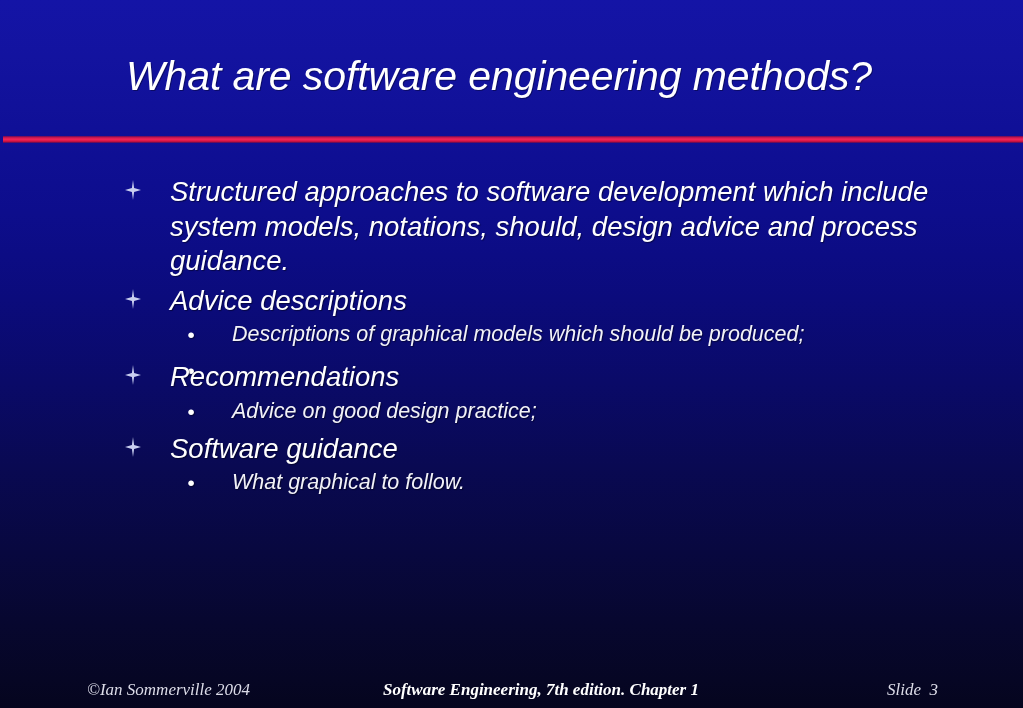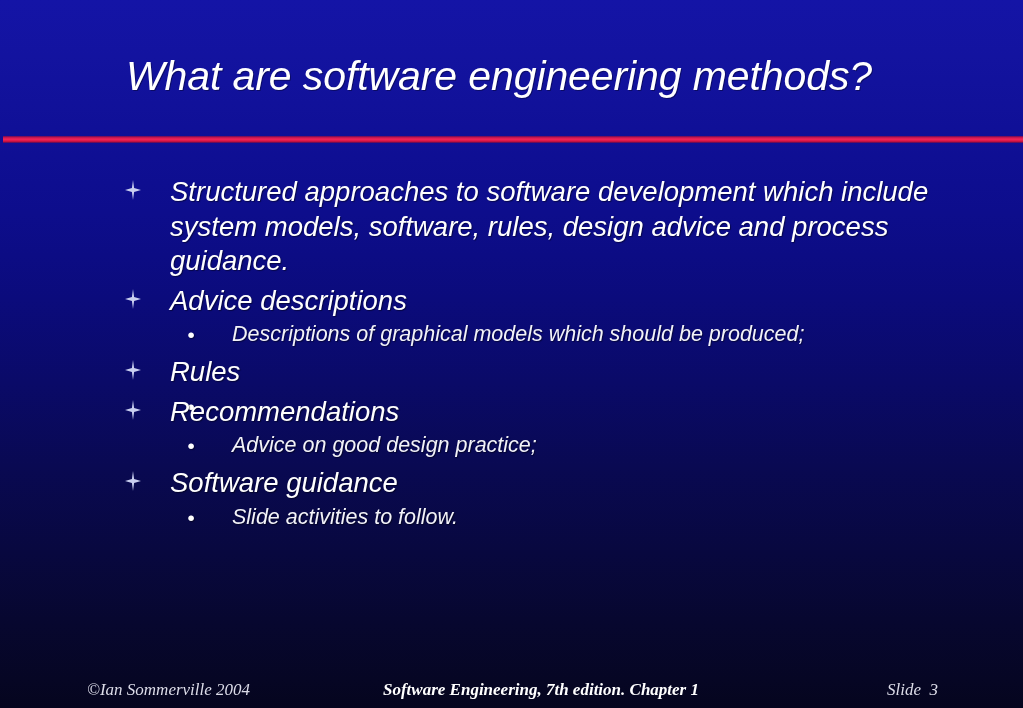--- a/index.html
+++ b/index.html
@@ -156,49 +156,41 @@
   <div class="red-rule"></div>
 
   <div class="body">
 
     <div class="bullet-l1">
       <span class="marker">
         <svg width="18" height="22" viewBox="0 0 18 22" aria-hidden="true">
           <path d="M9 1 L10.1 9 L17 11 L10.1 13 L9 21 L7.9 13 L1 11 L7.9 9 Z" fill="#c9cff0"></path>
         </svg>
       </span>
-      <span>Structured approaches to software development which include system models, software, rules, design advice and process guidance.</span>
+      <span>Structured approaches to software development which include system models, notations, should, design advice and process guidance.</span>
     </div>
 
     <div class="spacer-1"></div>
 
     <div class="bullet-l1">
       <span class="marker">
         <svg width="18" height="22" viewBox="0 0 18 22" aria-hidden="true">
           <path d="M9 1 L10.1 9 L17 11 L10.1 13 L9 21 L7.9 13 L1 11 L7.9 9 Z" fill="#c9cff0"></path>
         </svg>
       </span>
       <span>Advice descriptions</span>
     </div>
 
     <div class="bullet-l2">
       <span class="marker">•</span>
       <span>Descriptions of graphical models which should be produced;</span>
     </div>
 
     <div class="spacer-1"></div>
 
-    <div class="bullet-l1">
-      <span class="marker">
-        <svg width="18" height="22" viewBox="0 0 18 22" aria-hidden="true">
-          <path d="M9 1 L10.1 9 L17 11 L10.1 13 L9 21 L7.9 13 L1 11 L7.9 9 Z" fill="#c9cff0"></path>
-        </svg>
-      </span>
-      <span>Rules</span>
-    </div>
 
     <div class="bullet-l2">
       <span class="marker">•</span>
     </div>
 
     <div class="spacer-1"></div>
 
     <div class="bullet-l1">
       <span class="marker">
         <svg width="18" height="22" viewBox="0 0 18 22" aria-hidden="true">
@@ -219,21 +211,21 @@
       <span class="marker">
         <svg width="18" height="22" viewBox="0 0 18 22" aria-hidden="true">
           <path d="M9 1 L10.1 9 L17 11 L10.1 13 L9 21 L7.9 13 L1 11 L7.9 9 Z" fill="#c9cff0"></path>
         </svg>
       </span>
       <span>Software guidance</span>
     </div>
 
     <div class="bullet-l2">
       <span class="marker">•</span>
-      <span>Slide activities to follow.</span>
+      <span>What graphical to follow.</span>
     </div>
 
   </div>
 
   <div class="footer">
     <span class="f-left">©Ian Sommerville 2004</span>
     <span class="f-center">Software Engineering, 7th edition. Chapter 1</span>
     <span class="f-right">Slide  3</span>
   </div>
 

